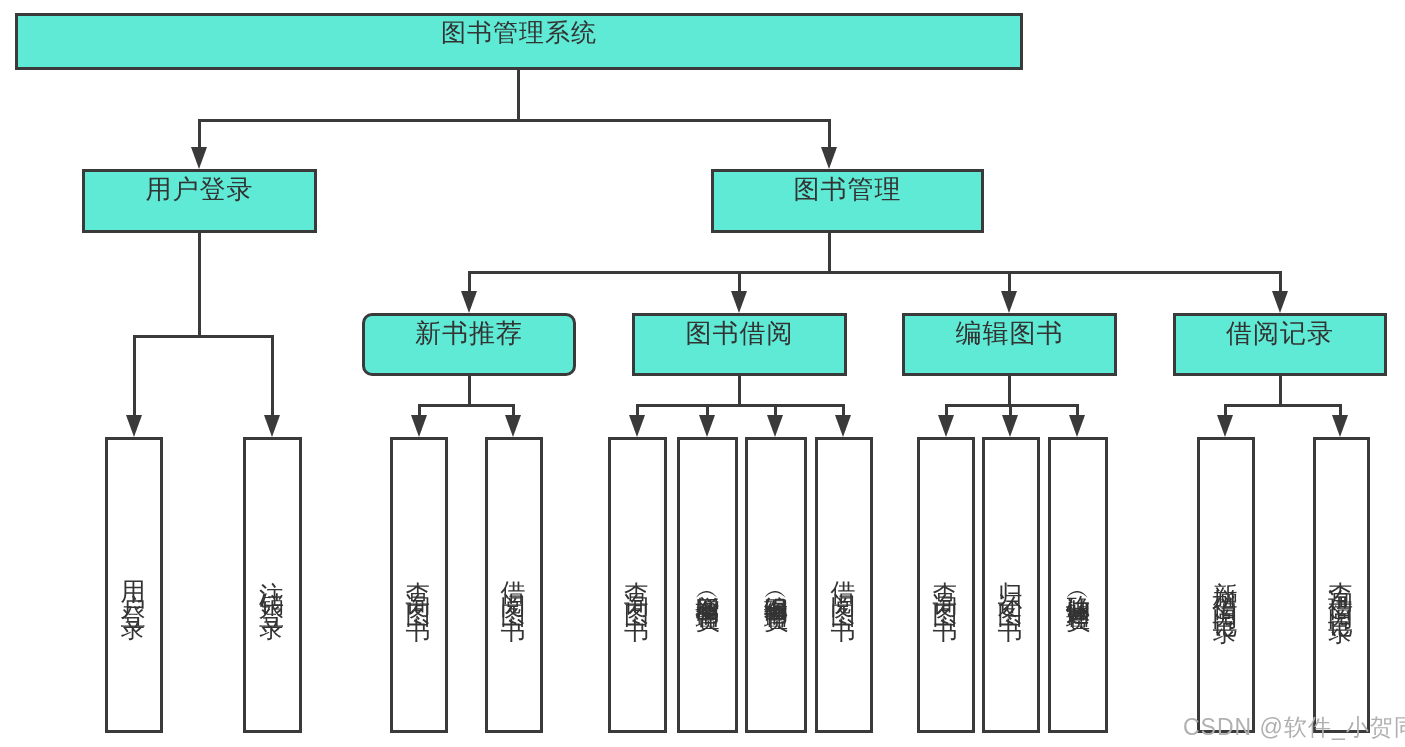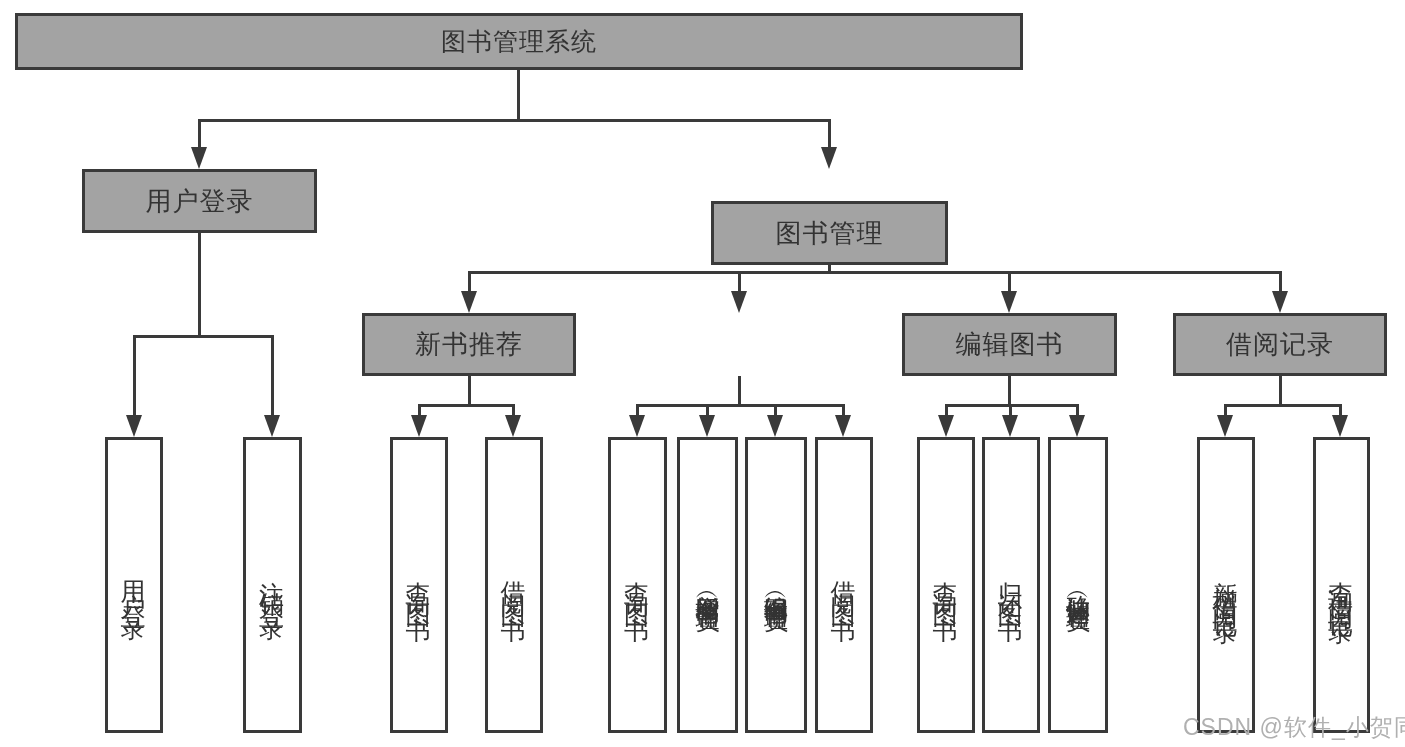--- a/index.html
+++ b/index.html
@@ -12,22 +12,22 @@
   #canvas{
     position:relative;
     width:1405px;height:747px;
     background:#ffffff;
     overflow:hidden;
   }
   .box{
     position:absolute;
     box-sizing:border-box;
     border:3px solid var(--line);
-    background:#a3a3a3;
-    display:flex;align-items:center;justify-content:center;
+    background:#5eead4;
+    display:flex;align-items:flex-start;justify-content:center;
     color:var(--text);
     font-size:26px;
     letter-spacing:1px;
     z-index:2;
   }
   .leaf{
     position:absolute;
     box-sizing:border-box;
     border:3px solid var(--line);
     background:#ffffff;
@@ -76,21 +76,21 @@
   <div class="vl" style="left:517px;top:70px;height:50px;"></div>
   <div class="hl" style="left:198px;top:119px;width:633px;"></div>
   <div class="vl" style="left:198px;top:119px;height:30px;"></div>
   <div class="ah" style="left:191px;top:147px;"></div>
   <div class="vl" style="left:828px;top:119px;height:30px;"></div>
   <div class="ah" style="left:821px;top:147px;"></div>
 
   <div class="box" style="left:82px;top:169px;width:235px;height:64px;">
     <span>用户登录</span>
   </div>
-  <div class="box" style="left:711px;top:169px;width:237px;height:64px;margin-top:32px;">
+  <div class="box" style="left:711px;top:169px;width:273px;height:64px;">
     <span>图书管理</span>
   </div>
 
   <div class="vl" style="left:198px;top:233px;height:105px;"></div>
   <div class="hl" style="left:133px;top:335px;width:141px;"></div>
   <div class="vl" style="left:133px;top:335px;height:82px;"></div>
   <div class="ah" style="left:126px;top:415px;"></div>
   <div class="vl" style="left:271px;top:335px;height:82px;"></div>
   <div class="ah" style="left:264px;top:415px;"></div>
 
@@ -98,22 +98,25 @@
   <div class="hl" style="left:468px;top:271px;width:814px;"></div>
   <div class="vl" style="left:468px;top:271px;height:22px;"></div>
   <div class="ah" style="left:461px;top:291px;"></div>
   <div class="vl" style="left:738px;top:271px;height:22px;"></div>
   <div class="ah" style="left:731px;top:291px;"></div>
   <div class="vl" style="left:1008px;top:271px;height:22px;"></div>
   <div class="ah" style="left:1001px;top:291px;"></div>
   <div class="vl" style="left:1279px;top:271px;height:22px;"></div>
   <div class="ah" style="left:1272px;top:291px;"></div>
 
-  <div class="box" style="left:362px;top:313px;width:214px;height:63px;">
+  <div class="box" style="left:362px;top:313px;width:214px;height:63px;border-radius:10px;">
     <span>新书推荐</span>
+  </div>
+  <div class="box" style="left:632px;top:313px;width:215px;height:63px;">
+    <span>图书借阅</span>
   </div>
   <div class="box" style="left:902px;top:313px;width:215px;height:63px;">
     <span>编辑图书</span>
   </div>
   <div class="box" style="left:1173px;top:313px;width:214px;height:63px;">
     <span>借阅记录</span>
   </div>
 
   <div class="vl" style="left:468px;top:376px;height:31px;"></div>
   <div class="hl" style="left:418px;top:404px;width:97px;"></div>

